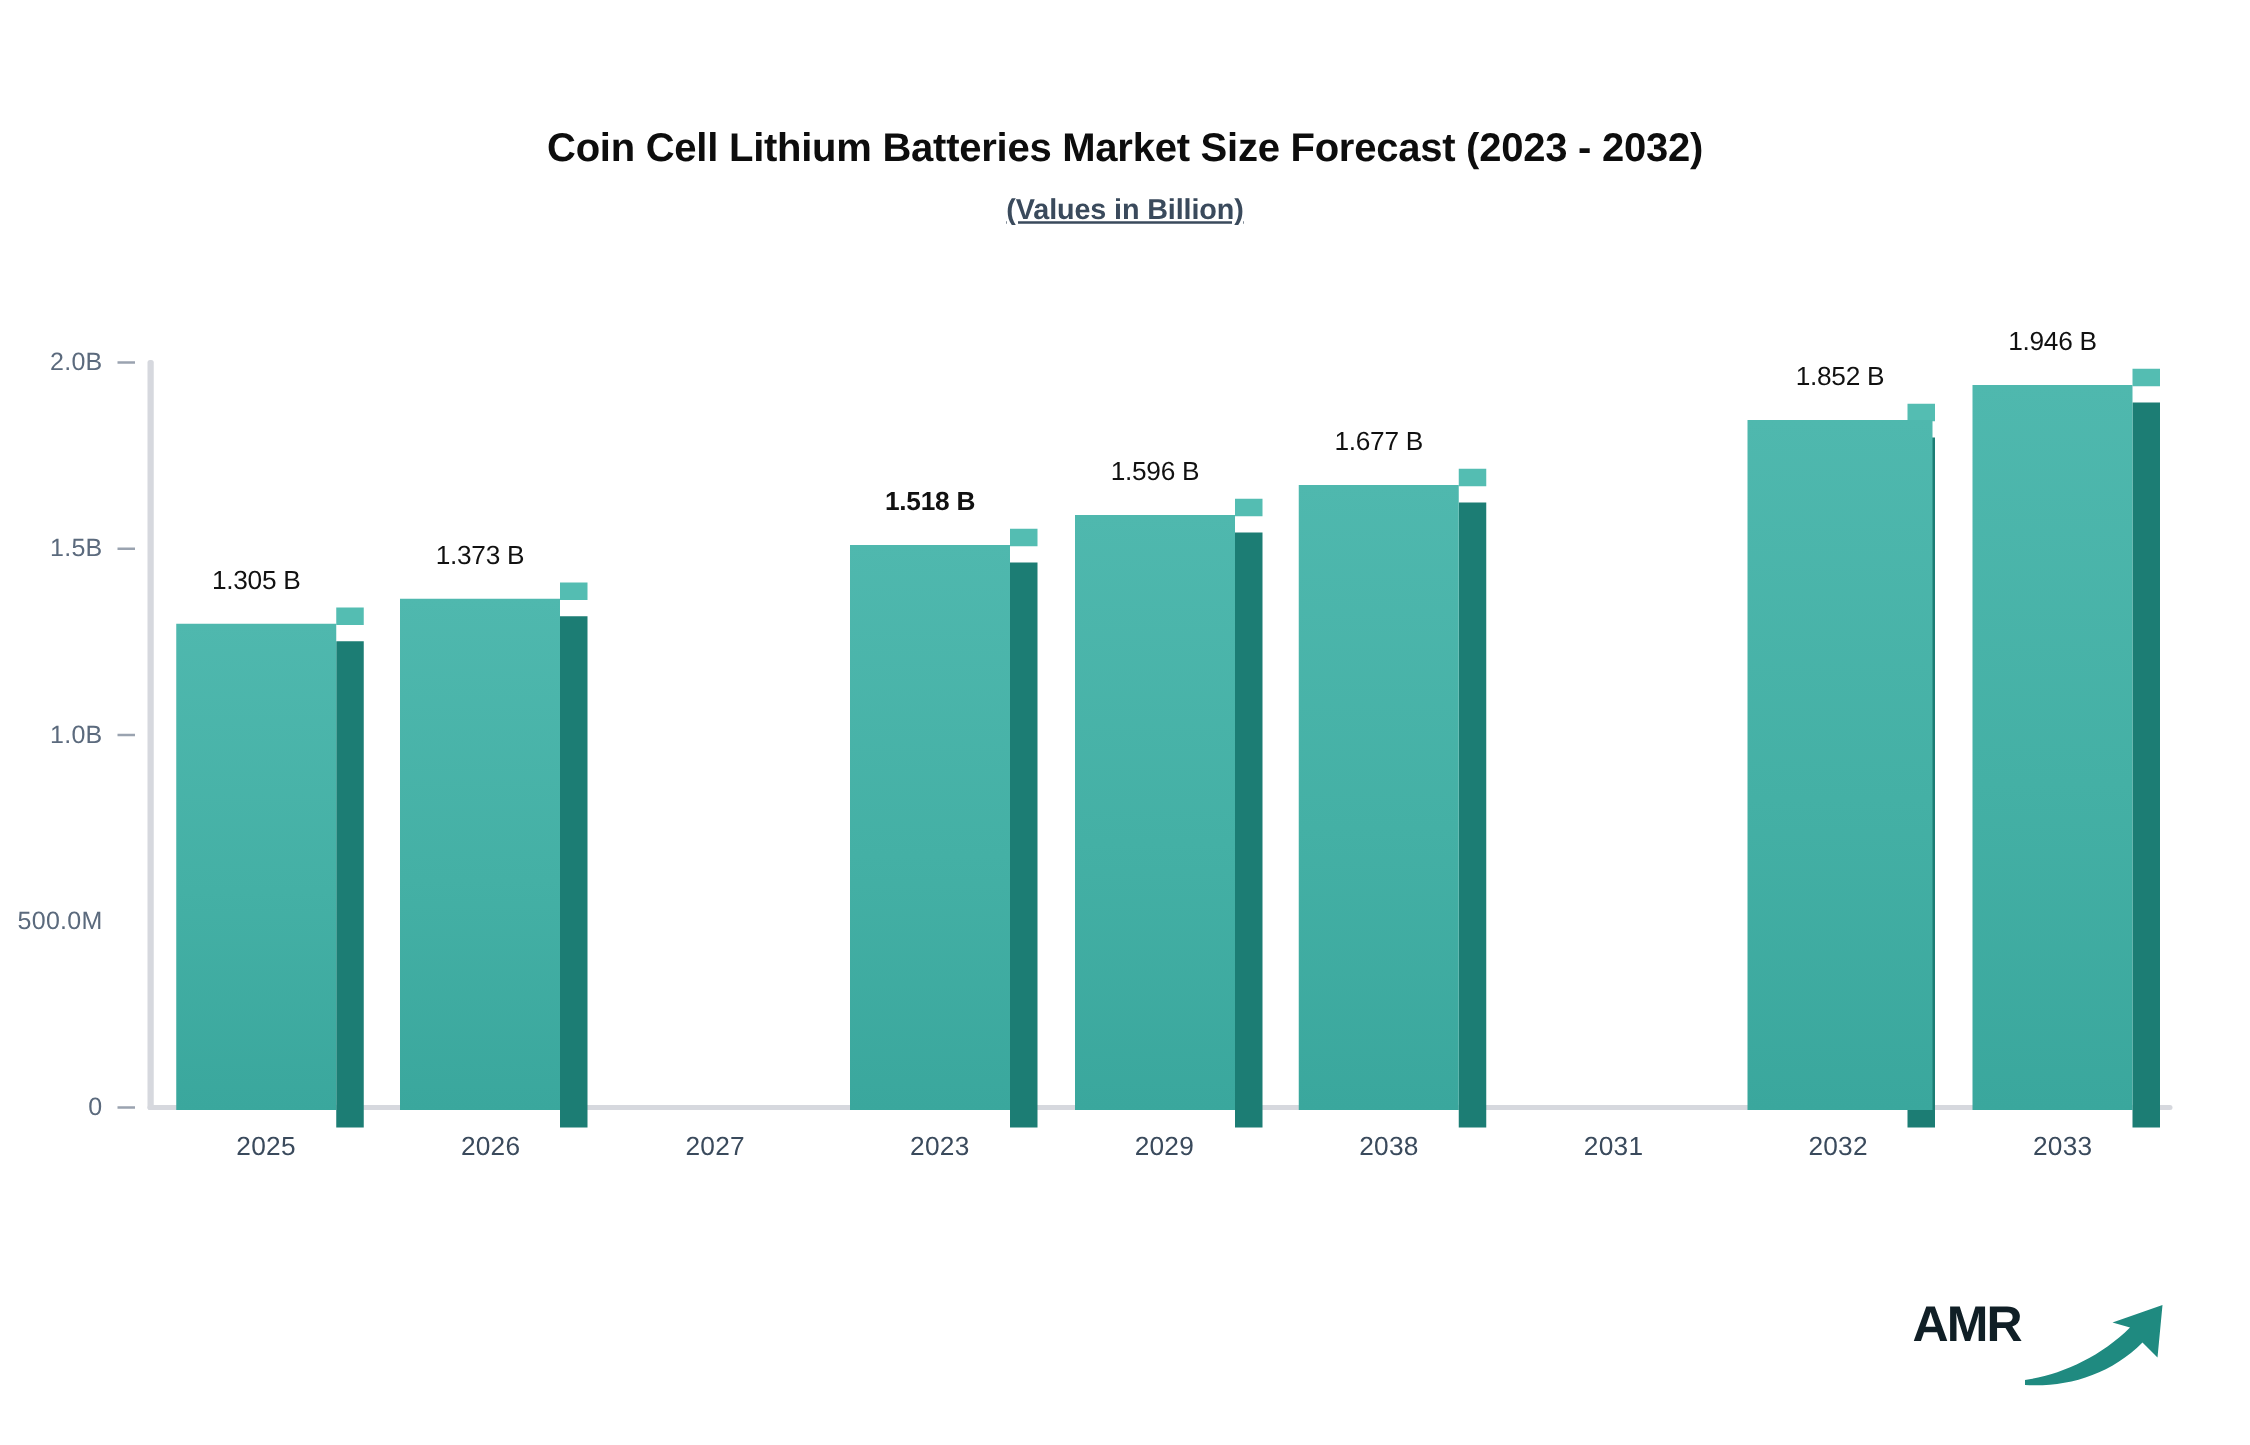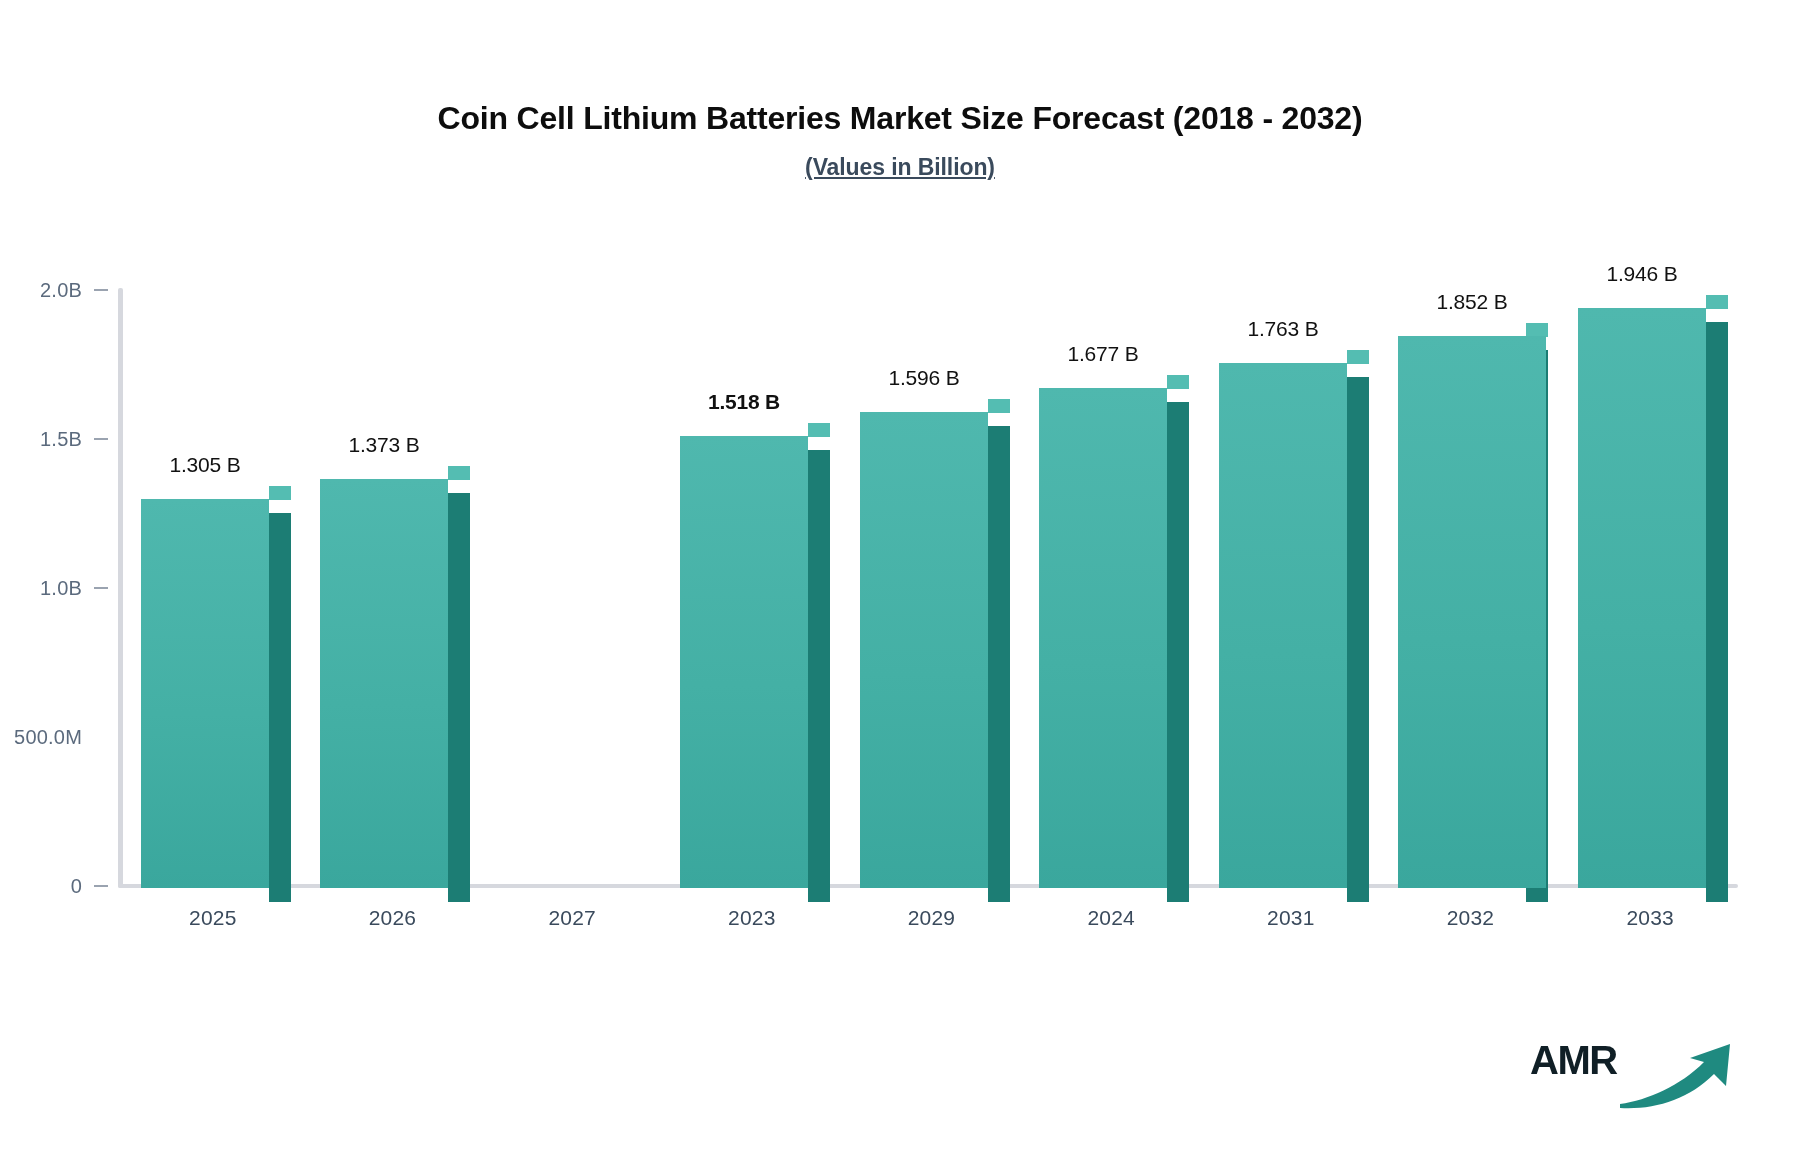--- a/index.html
+++ b/index.html
@@ -192,21 +192,21 @@
     left: 88px;
     top: 2px;
   }
 </style>
 </head>
 <body>
 
 <div id="chart-root">
 
   <div class="title-block">
-    <div class="chart-title">Coin Cell Lithium Batteries Market Size Forecast (2018 - 2032)</div>
+    <div class="chart-title">Coin Cell Lithium Batteries Market Size Forecast (2023 - 2032)</div>
     <div class="chart-subtitle">(Values in Billion)</div>
   </div>
 
 
   <div class="plot">
     <div class="y-axis-line" style="background: rgb(214, 216, 222);"></div>
     <div class="x-axis-line" style="background: rgb(214, 216, 222);"></div>
     <div id="y-ticks">
         <div class="y-tick" style="top: 290px;">
           <span class="y-tick-label">2.0B</span>
@@ -253,46 +253,40 @@
           <div class="bar-top" style="left: 128px; bottom: 475px;"></div>
           <div class="bar-front" style="height: 476px;"></div>
           <div class="bar-label" style="bottom: 498px;">1.596 B</div>
         </div>
         <div class="bar-group" style="left: 1039px; width: 128px; height: 500px;">
           <div class="bar-side" style="left: 128px; height: 500px; background: rgb(28, 125, 116);"></div>
           <div class="bar-top" style="left: 128px; bottom: 499px;"></div>
           <div class="bar-front" style="height: 500px;"></div>
           <div class="bar-label" style="bottom: 522px;">1.677 B</div>
         </div>
-        <div class="bar-group" style="left: 1219px; width: 128px; height: 525px;">
-          <div class="bar-side" style="left: 128px; height: 525px; background: rgb(28, 125, 116);"></div>
-          <div class="bar-top" style="left: 128px; bottom: 524px;"></div>
-          <div class="bar-front" style="height: 525px;"></div>
-          <div class="bar-label" style="bottom: 547px;">1.763 B</div>
-        </div>
         <div class="bar-group" style="left: 1398px; width: 148px; height: 552px;">
           <div class="bar-side" style="left: 128px; height: 552px; background: rgb(28, 125, 116);"></div>
           <div class="bar-top" style="left: 128px; bottom: 551px;"></div>
           <div class="bar-front" style="height: 552px;"></div>
           <div class="bar-label" style="bottom: 574px;">1.852 B</div>
         </div>
         <div class="bar-group" style="left: 1578px; width: 128px; height: 580px;">
           <div class="bar-side" style="left: 128px; height: 580px; background: rgb(28, 125, 116);"></div>
           <div class="bar-top" style="left: 128px; bottom: 579px;"></div>
           <div class="bar-front" style="height: 580px;"></div>
           <div class="bar-label" style="bottom: 602px;">1.946 B</div>
         </div>
       </div>
     <div id="x-labels">
         <div class="x-label" style="left: 152.833px; width: 120px;">2025</div>
         <div class="x-label" style="left: 332.5px; width: 120px;">2026</div>
         <div class="x-label" style="left: 512.167px; width: 120px;">2027</div>
         <div class="x-label" style="left: 691.833px; width: 120px;">2023</div>
         <div class="x-label" style="left: 871.5px; width: 120px;">2029</div>
-        <div class="x-label" style="left: 1051.17px; width: 120px;">2024</div>
+        <div class="x-label" style="left: 1051.17px; width: 120px;">2038</div>
         <div class="x-label" style="left: 1230.83px; width: 120px;">2031</div>
         <div class="x-label" style="left: 1410.5px; width: 120px;">2032</div>
         <div class="x-label" style="left: 1590.17px; width: 120px;">2033</div>
       </div>
   </div>
 
   <div class="amr-logo">
     <div class="amr-text" style="color: rgb(16, 31, 38);">AMR</div>
     <svg class="amr-arrow" width="130" height="72" viewBox="0 0 130 72">
       <path id="amr-arrow-path" d="M2 62 C30 58 62 44 86 20 L72 16 L112 2 L108 44 L96 32 C70 58 36 68 2 66 Z" fill="#1f8a80"></path>

